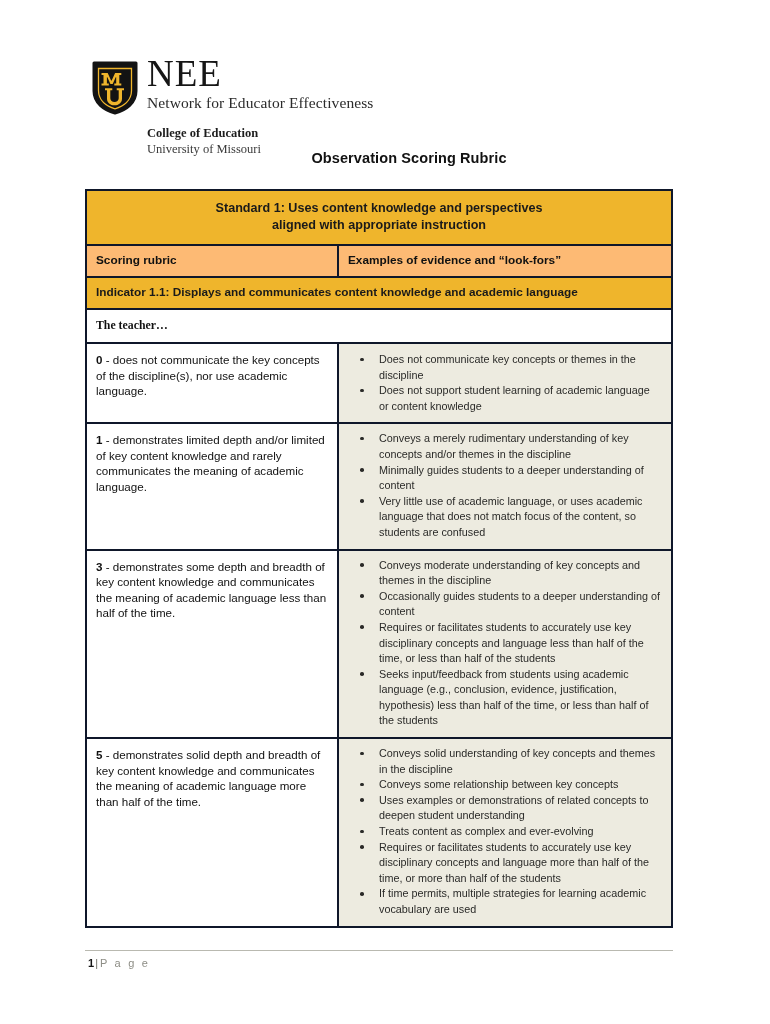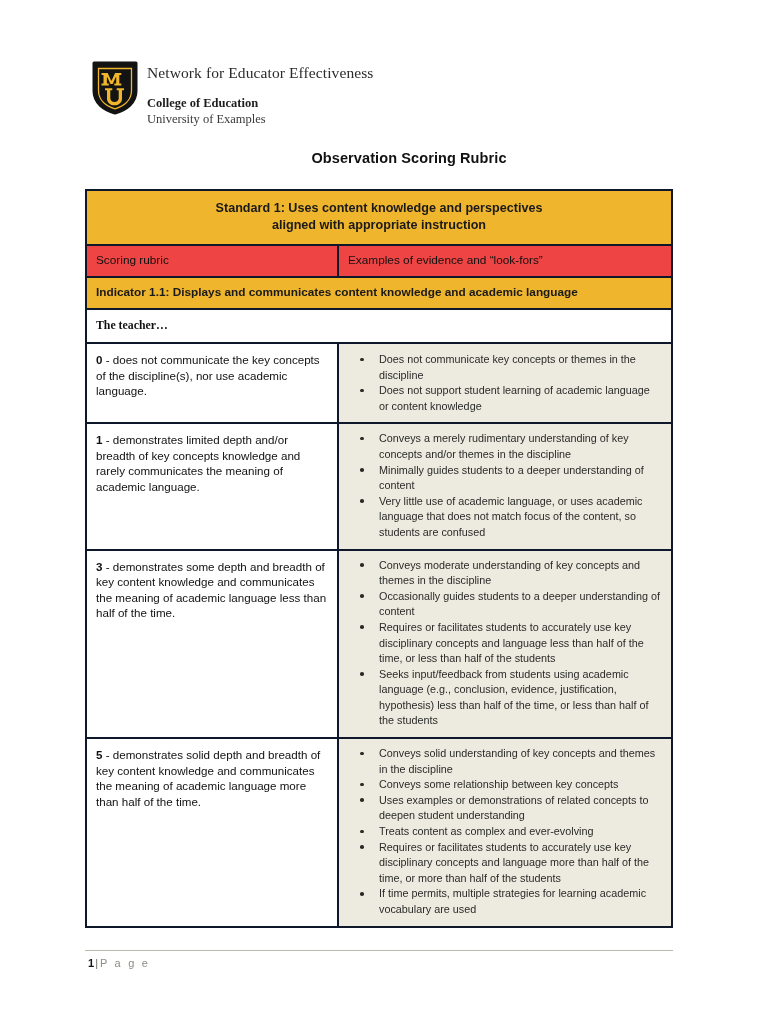--- a/index.html
+++ b/index.html
@@ -109,24 +109,24 @@
     font-size: 12.6px;
     font-weight: bold;
     color: #1a1a1a;
     padding: 9px 8px 10px 8px !important;
     line-height: 17px;
   }
   .band-gold .l2 { display: block; }
 
   .hdr-cell {
     font-size: 11.8px;
-    font-weight: normal;
+    font-weight: bold;
     color: #111111;
     padding: 7px 9px 8px 9px !important;
-    background: #ef4444;
+    background: #fdba74;
     line-height: 15px;
   }
 
   .indicator-cell {
     background: #EFB52C;
     font-size: 11.8px;
     font-weight: bold;
     color: #1a1a1a;
     padding: 7px 9px 8px 9px !important;
     line-height: 15px;
@@ -222,23 +222,24 @@
       <svg class="shield-svg" viewBox="0 0 46 54" xmlns="http://www.w3.org/2000/svg">
         <path d="M2 2 H44 V30 C44 42 34 49 23 52 C12 49 2 42 2 30 Z" fill="#131313" stroke="#131313" stroke-width="3" stroke-linejoin="round"></path>
         <path d="M6.5 7.5 H39.5 V29.5 C39.5 39.5 31.5 45.3 23 47.8 C14.5 45.3 6.5 39.5 6.5 29.5 Z" fill="none" stroke="#EFB52C" stroke-width="1.3"></path>
         <g fill="#EFB52C">
           <path d="M9.5 12 h6.2 l3.4 7.4 0.6 0 3.4 -7.4 h6.2 v2.1 h-2.0 v8.3 h2.0 v2.1 h-7.0 v-2.1 h1.9 v-6.1 l-0.5 0 -3.0 6.6 h-2.3 l-3.0 -6.6 -0.5 0 v6.1 h1.9 v2.1 h-7.3 v-2.1 h2.0 v-8.3 h-2.0 z"></path>
           <path d="M13.0 27.2 h7.3 v2.1 h-2.0 v8.0 c0 2.4 1.9 3.7 4.2 3.7 c2.3 0 4.2 -1.3 4.2 -3.7 v-8.0 h-2.0 v-2.1 h7.3 v2.1 h-2.0 v8.4 c0 4.0 -3.4 6.6 -7.5 6.6 c-4.1 0 -7.5 -2.6 -7.5 -6.6 v-8.4 h-2.0 z"></path>
         </g>
       </svg>
     </div>
     <div class="logo-text">
+      <div class="logo-nee">NEE</div>
       <div class="logo-sub1">Network for Educator Effectiveness</div>
       <div class="logo-sub2">College of Education</div>
-      <div class="logo-sub3">University of Examples</div>
+      <div class="logo-sub3">University of Missouri</div>
     </div>
   </div>
 
   <div class="doc-title">Observation Scoring Rubric</div>
 
   <table class="rubric-table">
     <colgroup>
       <col class="col-left">
       <col class="col-right">
     </colgroup>
@@ -267,21 +268,21 @@
         <td class="evidence-cell ev-pad-top-0">
           <ul>
             <li><span class="bullet"></span><span>Does not communicate key concepts or themes in the discipline</span></li>
             <li><span class="bullet"></span><span>Does not support student learning of academic language or content knowledge</span></li>
           </ul>
         </td>
       </tr>
 
       <tr>
         <td class="score-cell">
-          <span class="num">1</span><span> - demonstrates limited depth and/or breadth of key concepts knowledge and rarely communicates the meaning of academic language.</span>
+          <span class="num">1</span><span> - demonstrates limited depth and/or limited of key content knowledge and rarely communicates the meaning of academic language.</span>
         </td>
         <td class="evidence-cell">
           <ul>
             <li><span class="bullet"></span><span>Conveys a merely rudimentary understanding of key concepts and/or themes in the discipline</span></li>
             <li><span class="bullet"></span><span>Minimally guides students to a deeper understanding of content</span></li>
             <li><span class="bullet"></span><span>Very little use of academic language, or uses academic language that does not match focus of the content, so students are confused</span></li>
           </ul>
         </td>
       </tr>
 

